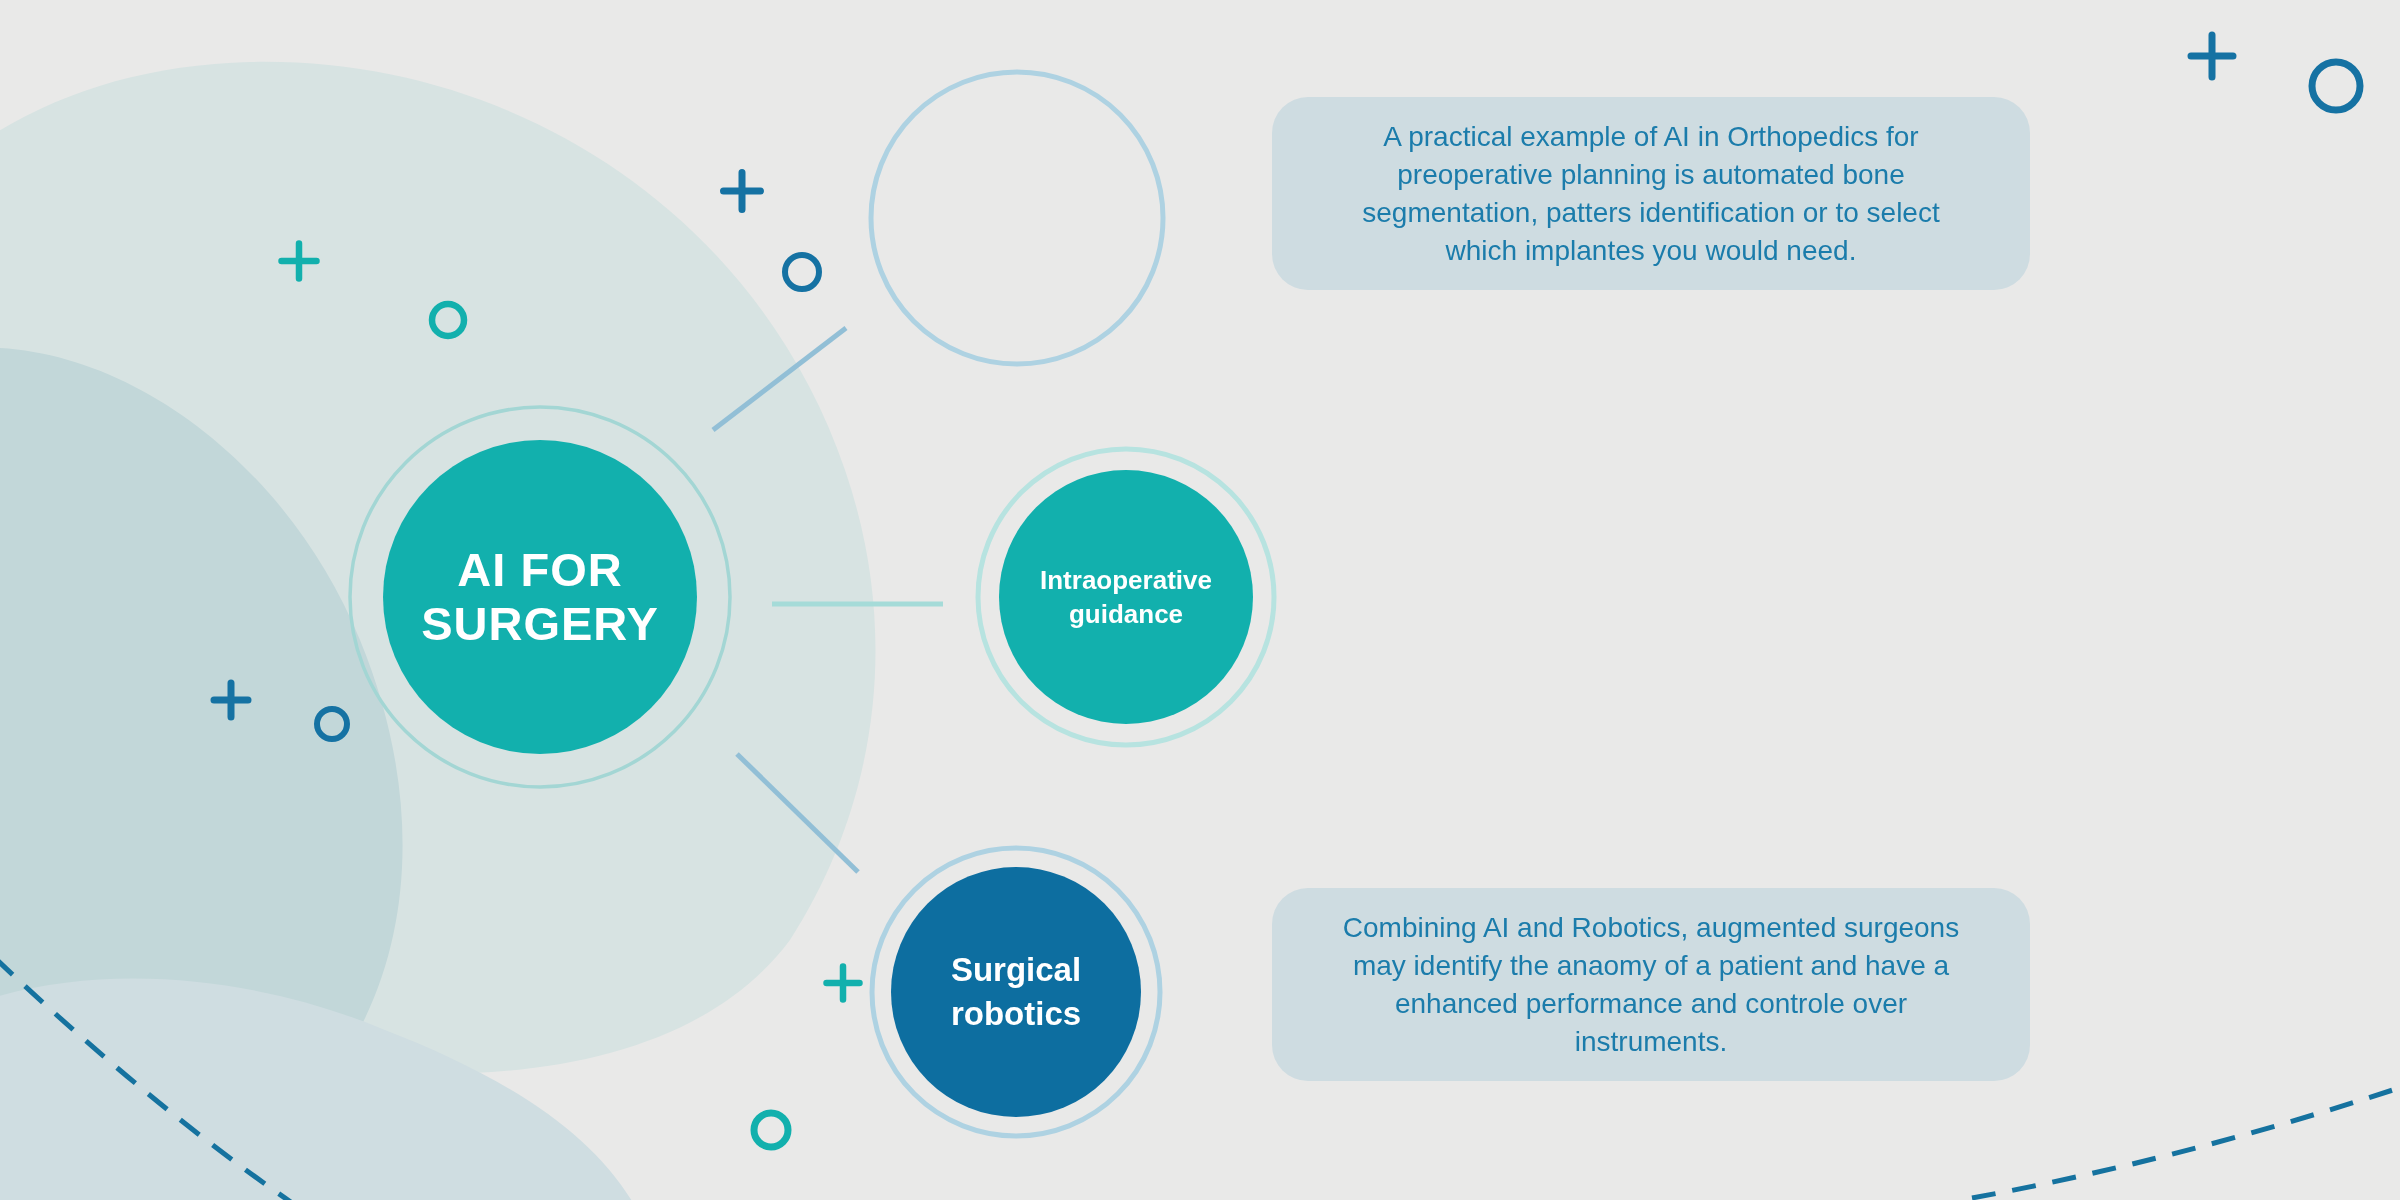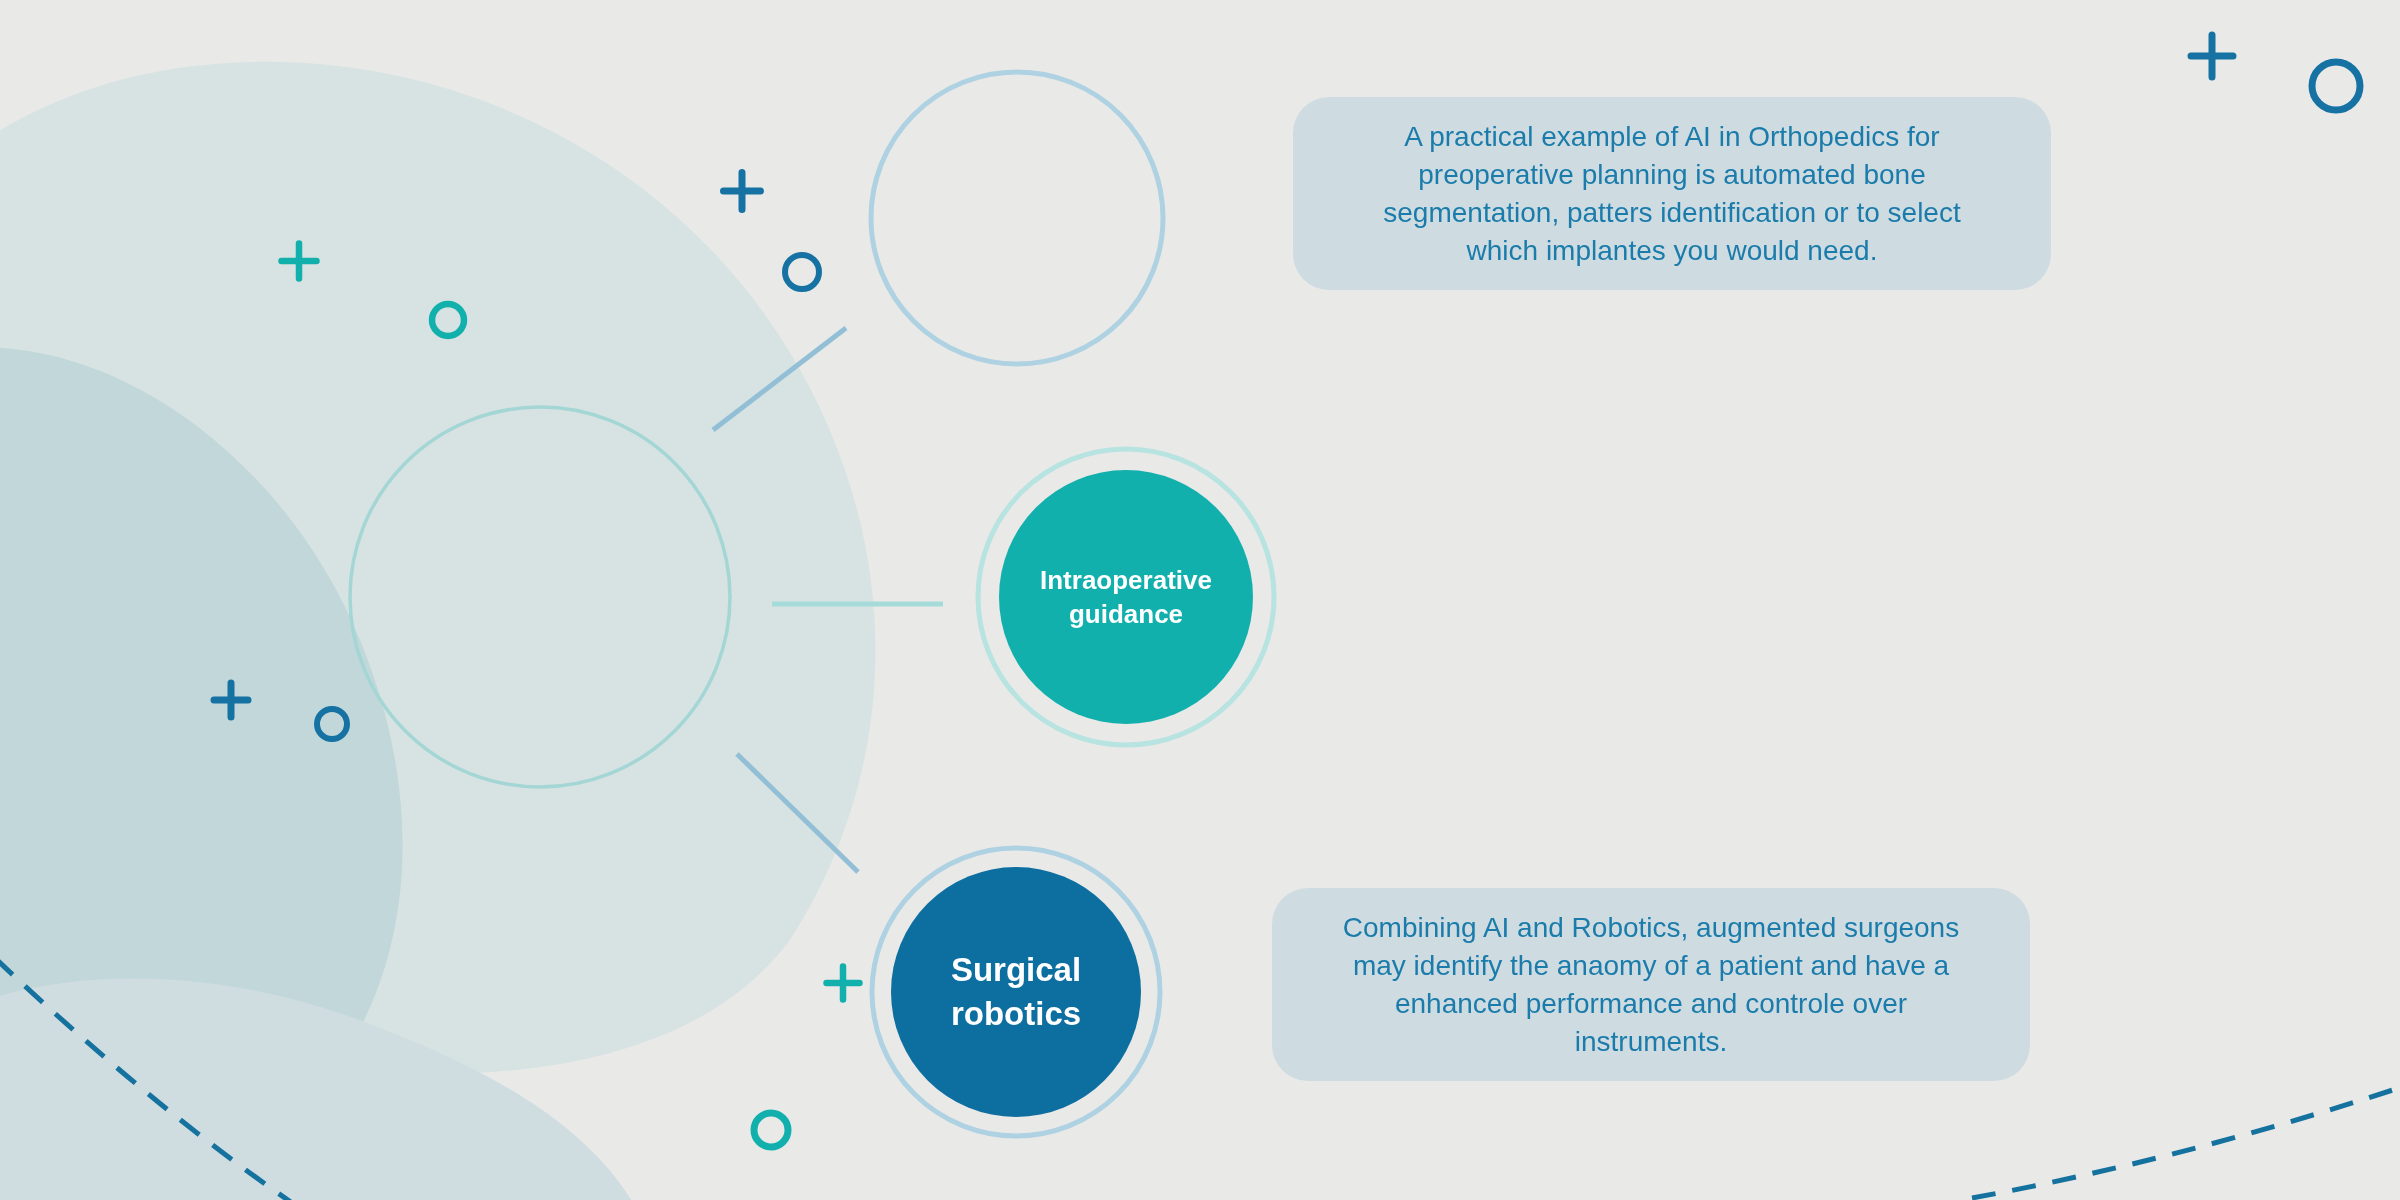--- a/index.html
+++ b/index.html
@@ -53,21 +53,21 @@
   .node-preop   { left:892px; top:93px;  width:250px; height:250px; background:var(--blue); font-size:29.5px; line-height:1.32; }
   .node-intra   { left:999px; top:470px; width:254px; height:254px; background:var(--teal); font-size:26px; line-height:1.32; }
   .node-surgical{ left:891px; top:867px; width:250px; height:250px; background:var(--blue); font-size:33px; line-height:1.32; }
 
   .box {
     position:absolute; border-radius:36px;
     display:flex; align-items:center; justify-content:center;
     text-align:center; box-sizing:border-box; padding:16px 36px;
   }
   .box p { margin:0; font-size:28px; line-height:38px; }
-  .box-1 { left:1272px; top:97px;  width:758px; height:193px; background:var(--box_blue_bg); color:var(--box_blue_text);margin-left:21px; }
+  .box-1 { left:1272px; top:97px;  width:758px; height:193px; background:var(--box_blue_bg); color:var(--box_blue_text); }
   .box-2 { left:1368px; top:510px; width:760px; height:193px; background:var(--box_teal_bg); color:var(--box_teal_text); }
   .box-3 { left:1272px; top:888px; width:758px; height:193px; background:var(--box_blue_bg); color:var(--box_blue_text); }
 </style>
 </head>
 <body>
 
 <div class="canvas">
 
   <svg class="bg" viewBox="0 0 2400 1200">
 
@@ -93,20 +93,24 @@
     <path class="plus plus-blue" d="M 214 700 H 248 M 231 683 V 717"></path>
     <path class="plus plus-teal" d="M 826.5 983 H 859.5 M 843 966.5 V 999.5"></path>
 
     <circle class="dot dot-blue" cx="2336" cy="86" r="24" stroke-width="7"></circle>
     <circle class="dot dot-teal" cx="448" cy="320" r="16" stroke-width="6.5"></circle>
     <circle class="dot dot-blue" cx="802" cy="272" r="17" stroke-width="6"></circle>
     <circle class="dot dot-blue" cx="332" cy="724" r="15" stroke-width="6"></circle>
     <circle class="dot dot-teal" cx="771" cy="1130" r="17" stroke-width="7"></circle>
   </svg>
 
+  <div class="node node-center">
+    <span>AI FOR
+SURGERY</span>
+  </div>
 
   <div class="node node-intra">
     <span>Intraoperative
 guidance</span>
   </div>
   <div class="node node-surgical">
     <span>Surgical
 robotics</span>
   </div>
 

